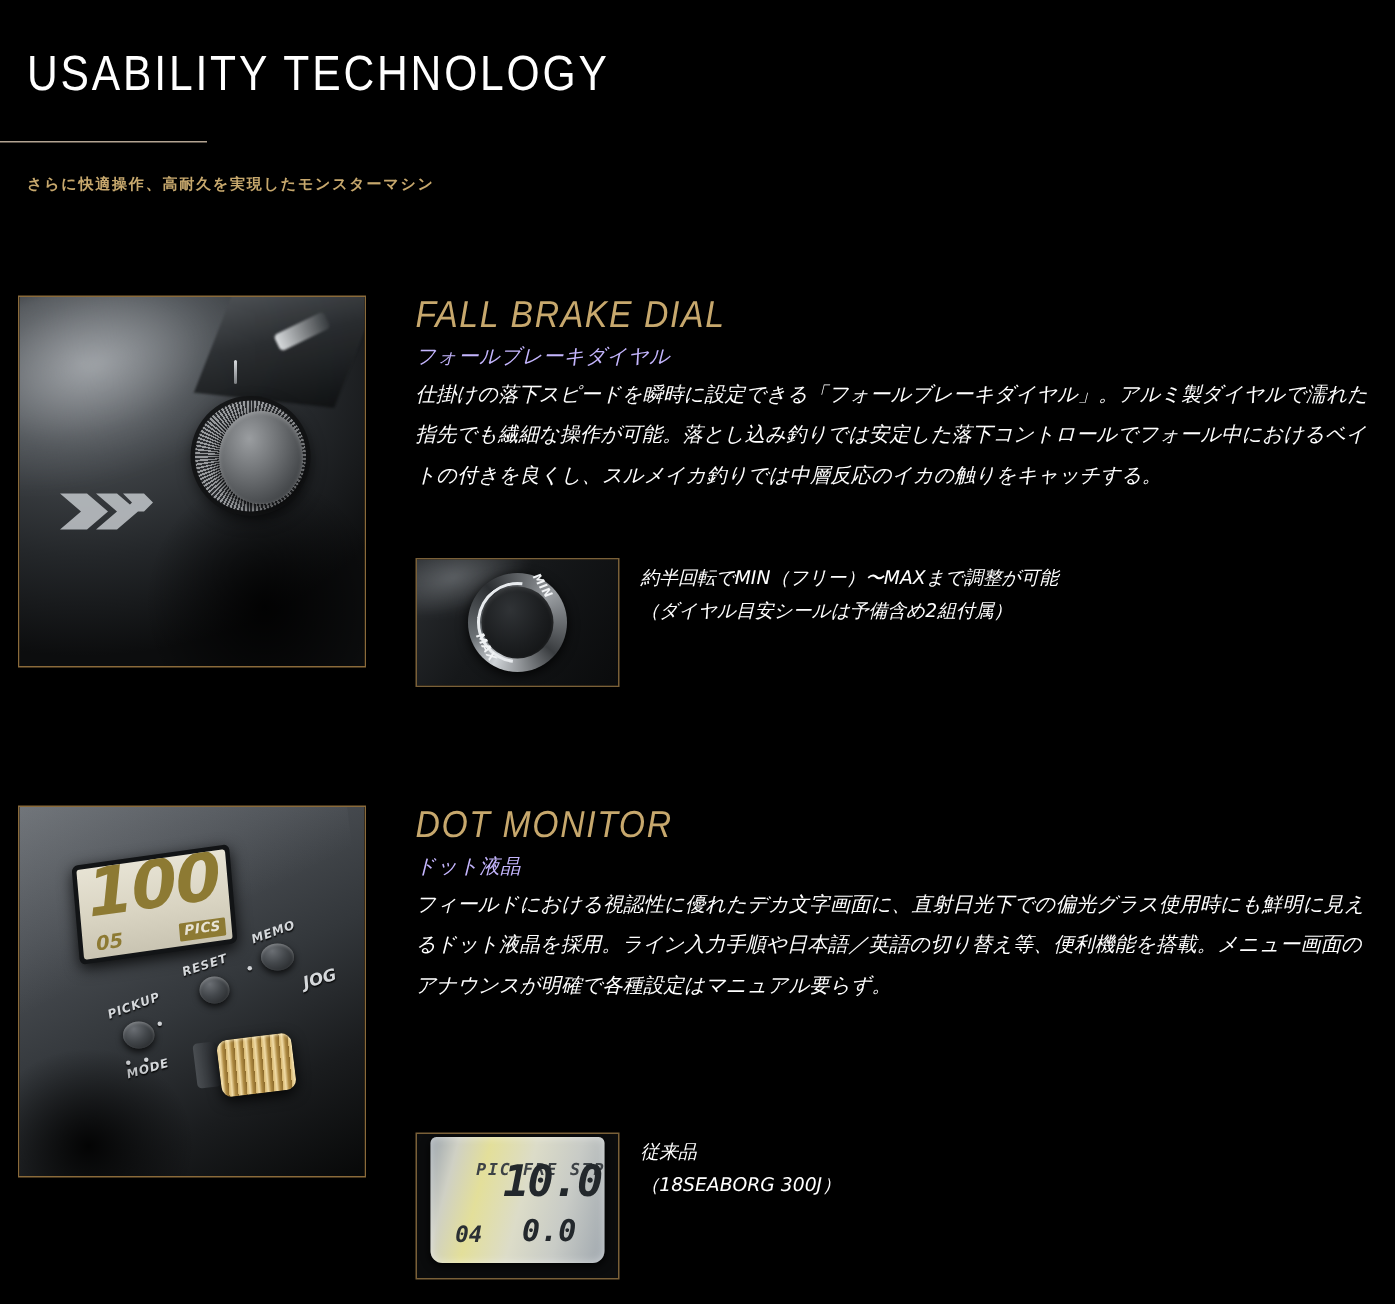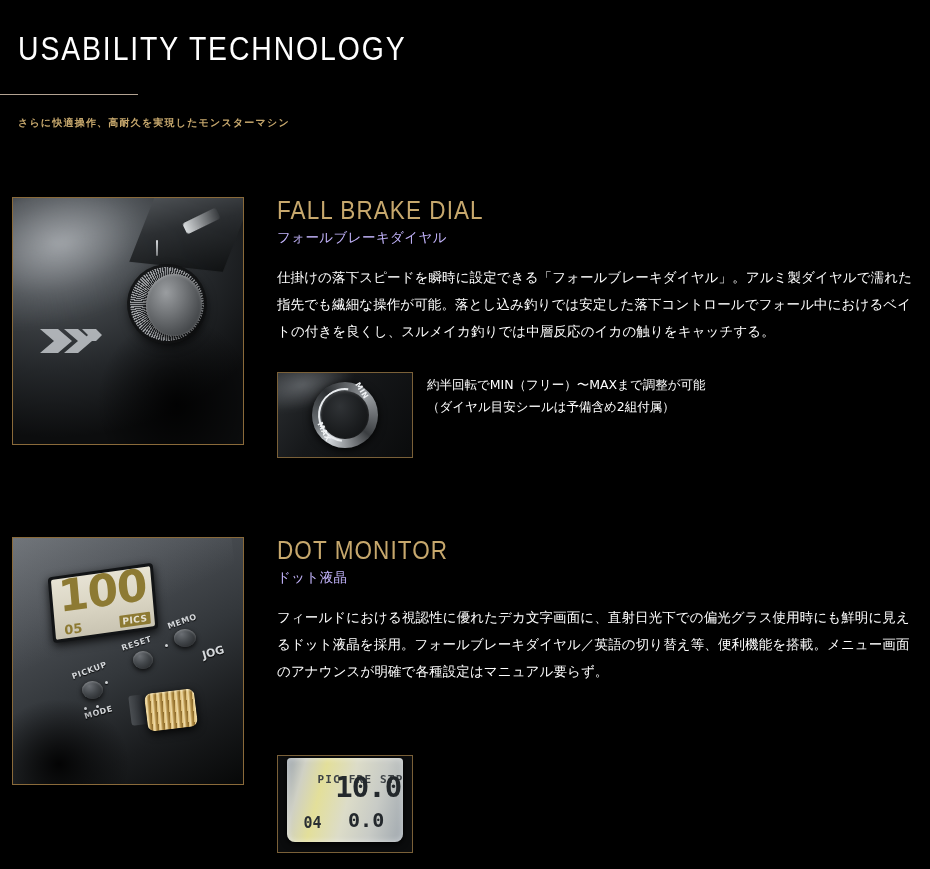--- a/index.html
+++ b/index.html
@@ -42,21 +42,21 @@
   .page-subtitle {
     margin-top: 21px;
     font-size: 10px;
     color: #c7a86d;
     letter-spacing: 1.2px;
     font-weight: 700;
     font-family: "DejaVu Sans", "Liberation Sans", sans-serif;
   }
 
   
-  .section { position: absolute; left: 0; width: 850px; }
+  .section { position: absolute; left: 0; width: 850px; font-style: italic; }
   #section-fall-brake { top: 197px; }
   #section-dot-monitor { top: 537px; }
 
   .section-body { position: relative; height: 320px; }
 
   
   .photo-main {
     position: absolute;
     left: 12px;
     top: 0;
@@ -258,21 +258,21 @@
 
   .feature-subtitle {
     margin-top: 4px;
     font-size: 13.5px;
     color: #c4b5fd;
     letter-spacing: .4px;
     font-family: "DejaVu Sans", "Liberation Sans", sans-serif;
   }
 
   .feature-desc {
-    margin-top: 17px;
+    margin-top: 3px;
     font-size: 13.5px;
     line-height: 2.0;
     color: #ffffff;
     letter-spacing: .1px;
     font-family: "DejaVu Sans", "Liberation Sans", sans-serif;
     width: 638px;
   }
 
   .feature-note {
     margin-top: 2px;
@@ -488,29 +488,31 @@
 
         <div class="knob-shaft"></div>
         <div class="gold-knob"></div>
         <div class="monitor-dark-corner"></div>
       </div>
     </div>
 
     <div class="text-col">
       <div class="feature-title">DOT MONITOR</div>
       <div class="feature-subtitle">ドット液晶</div>
-      <div class="feature-desc">フィールドにおける視認性に優れたデカ文字画面に、直射日光下での偏光グラス使用時にも鮮明に見えるドット液晶を採用。フォールブレーキダイヤル／英語の切り替え等、便利機能を搭載。メニュー画面のアナウンスが明確で各種設定はマニュアル要らず。</div>
+      <div class="feature-desc">フィールドにおける視認性に優れたデカ文字画面に、直射日光下での偏光グラス使用時にも鮮明に見えるドット液晶を採用。ライン入力手順や日本語／英語の切り替え等、便利機能を搭載。メニュー画面のアナウンスが明確で各種設定はマニュアル要らず。</div>
     </div>
 
     <div class="subfigure-row" id="subfigure-dot-monitor">
       <div class="subphoto tall">
         <div class="lg-bg"></div>
         <div class="lg-panel">
           <div class="lg-top-label">PIC FRE STP</div>
           <div class="lg-main">10.0</div>
           <div class="lg-sub-left">04</div>
           <div class="lg-sub-right">0.0</div>
         </div>
       </div>
+      <div class="subcaption">従来品
+（18SEABORG 300J）</div>
     </div>
 
   </div>
 </div>
 
 </body></html>

